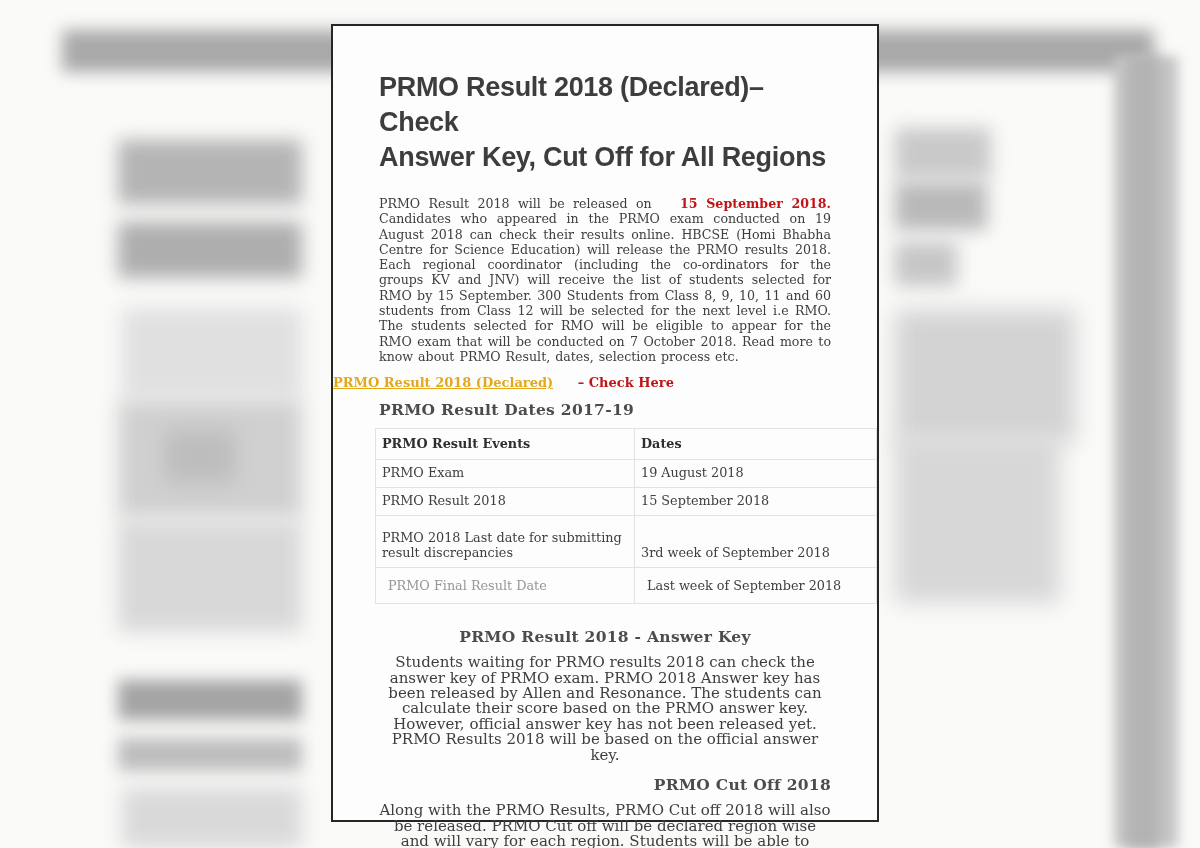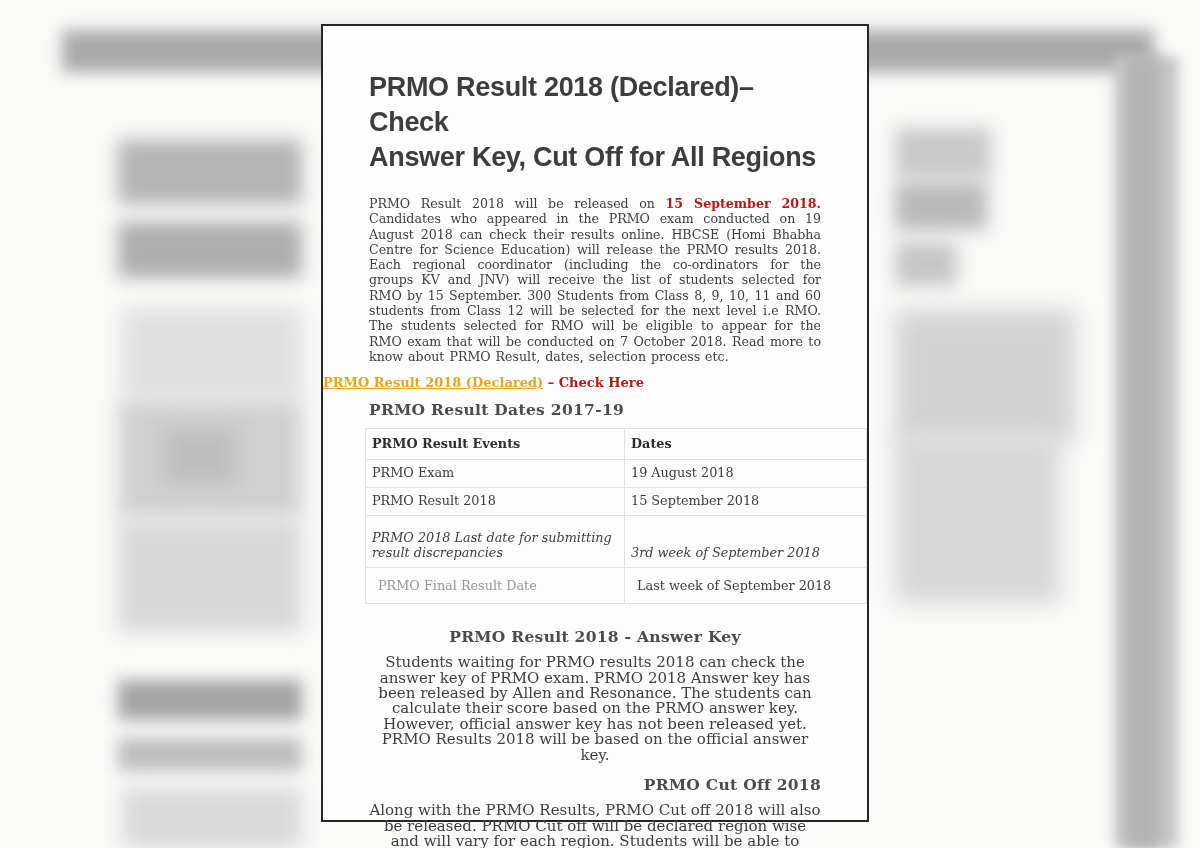--- a/index.html
+++ b/index.html
@@ -34,21 +34,21 @@
 
   .b-r1 { left: 895px; top: 128px; width: 96px;  height: 50px;  background: #c9c9c9; filter: blur(9px); }
   .b-r2 { left: 895px; top: 182px; width: 92px;  height: 48px;  background: #b9b9b9; filter: blur(9px); }
   .b-r3 { left: 895px; top: 242px; width: 62px;  height: 44px;  background: #c6c6c6; filter: blur(9px); }
   .b-r4 { left: 895px; top: 310px; width: 180px; height: 132px; background: #d3d3d3; filter: blur(11px); }
   .b-r5 { left: 895px; top: 435px; width: 165px; height: 168px; background: #d7d7d7; filter: blur(11px); }
 
   
   .panel {
     position: absolute;
-    left: 321px; top: 24px;
+    left: 331px; top: 24px;
     width: 548px; height: 798px;
     box-sizing: border-box;
     background: #fdfdfd;
     border: 2px solid #262626;
     z-index: 1;
   }
 
   .title {
     margin: 44px 40px 0 46px;
     font-family: "Liberation Sans", sans-serif;
@@ -61,21 +61,21 @@
 
   .intro {
     margin: 21px 46px 0 46px;
     font-size: 12.6px;
     line-height: 15.3px;
     text-align: justify;
     color: #3e3e3e;
     word-spacing: 1px;
   }
 
-  .red-bold { color: #c01417; font-weight: 700; }
+  .red-bold { color: #c01417; font-weight: 700; margin-left: 20px; }
 
   .link-line {
     margin-top: 11px;
     text-align: left;
     font-size: 13px;
     font-weight: 700;
   }
   .gold-link {
     color: #e3a71a;
     text-decoration: underline;
@@ -102,21 +102,21 @@
   .dates-table th, .dates-table td {
     padding: 5px 6px 7px 6px;
     vertical-align: bottom;
     border-top: 1px solid #e2e2e2;
     text-align: left;
     font-weight: normal;
   }
   .dates-table th { font-weight: 700; color: #2e2e2e; padding-top: 7px; padding-bottom: 8px; }
   .dates-table .col-event { width: 240px; border-right: 1px solid #e2e2e2; }
   .dates-table .muted { color: #979797; }
-  .dates-table .row-tall td { padding-top: 14px; font-style: italic; }
+  .dates-table .row-tall td { padding-top: 14px; }
   .dates-table .row-last td { padding-top: 10px; padding-bottom: 10px; padding-left: 12px; }
 
   .h-answer { margin-top: 23px; text-align: center; }
   .h-cutoff { margin-top: 12px; text-align: right; }
 
   .body-para {
     margin: 9px 46px 0 46px;
     font-size: 15px;
     line-height: 15.4px;
     text-align: center;

